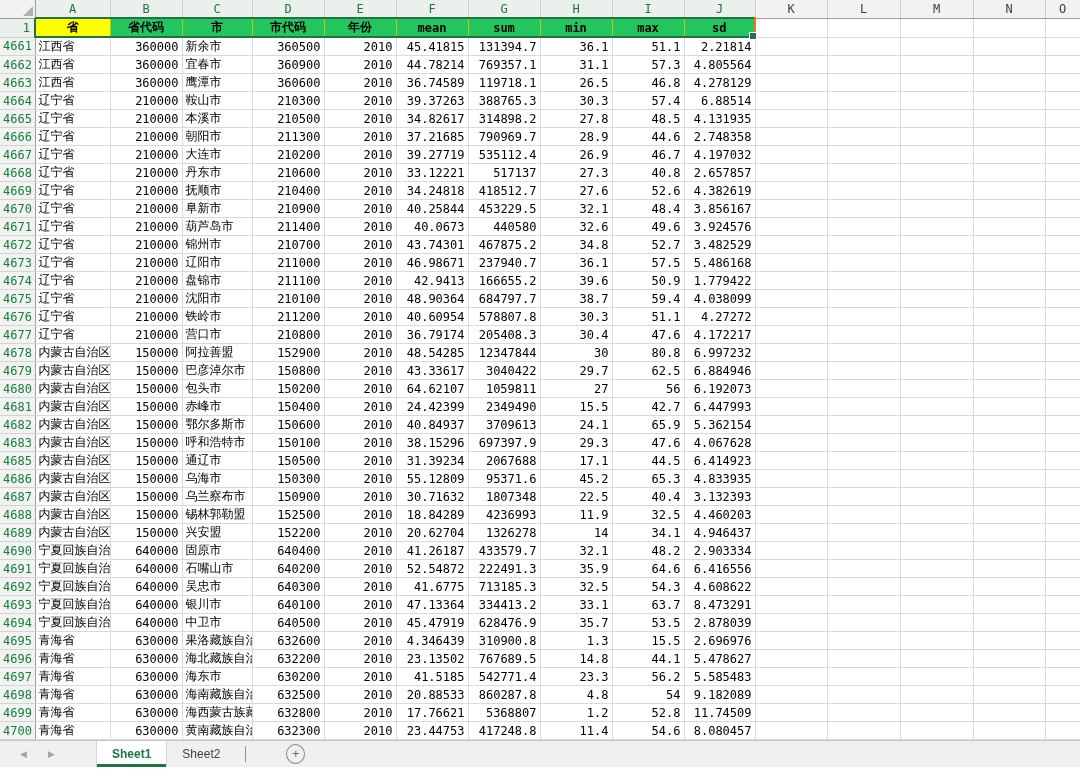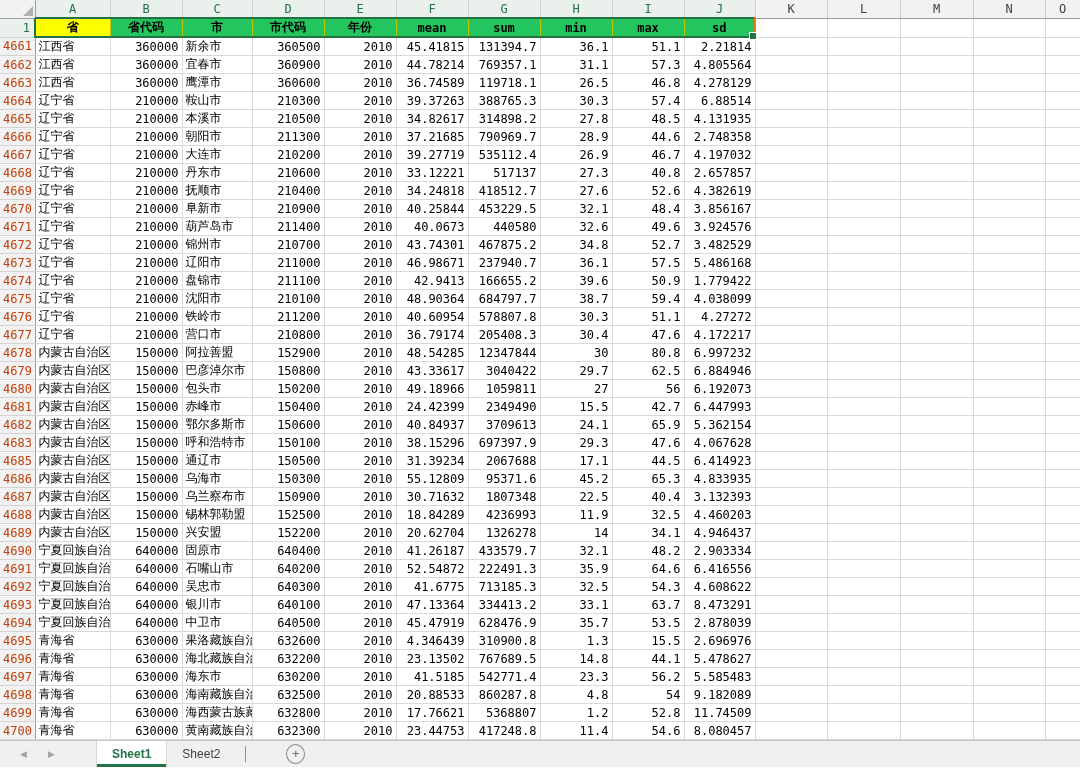--- a/index.html
+++ b/index.html
@@ -14,21 +14,21 @@
   th.colh{background:#F2F2F2;border-right:1px solid #CFCFCF;border-bottom:1px solid #9E9E9E;
           color:#3f3f3f;text-align:center;font-size:12px;}
   th.colh.sel{color:#217346;background:#EAF0EB;}
   th.corner{background:#F2F2F2;border-right:1px solid #9E9E9E;border-bottom:1px solid #9E9E9E;
             position:relative;}
   th.corner::after{content:'';position:absolute;right:2px;bottom:2px;
             border-style:solid;border-width:0 0 10px 10px;
             border-color:transparent transparent #B2B2B2 transparent;}
   
   td.gut{background:#F2F2F2;border-right:1px solid #9E9E9E;border-bottom:1px solid #D4D4D4;
-         text-align:right;padding-right:4px;color:#c2410c;}
+         text-align:right;padding-right:4px;color:#15803d;}
   td.gut.gsel{color:#217346;background:#EAF0EB;}
   
   td.txt,td.num,td.blank{border-right:1px solid #D9D9D9;border-bottom:1px solid #D9D9D9;background:#fff;}
   td.txt{text-align:left;}
   td.num{text-align:right;}
   
   tr.row1 td.hd{background:#22c55e;font-weight:bold;text-align:center;color:#000;
      border-top:2px solid #217346;border-bottom:2px solid #217346;border-right:1px solid #C4C400;}
   tr.row1 td.hd.first{background:#FFFF00;border-left:2px solid #217346;}
   tr.row1 td.hd.last{border-right:2px solid #f97316;position:relative;overflow:visible;}
@@ -452,21 +452,21 @@
     <td class="blank"></td>
     <td class="blank"></td>
   </tr>
         <tr>
     <td class="gut">4680</td>
     <td class="txt">内蒙古自治区</td>
     <td class="num">150000</td>
     <td class="txt">包头市</td>
     <td class="num">150200</td>
     <td class="num">2010</td>
-    <td class="num">49.18966</td>
+    <td class="num">64.62107</td>
     <td class="num">1059811</td>
     <td class="num">27</td>
     <td class="num">56</td>
     <td class="num">6.192073</td>
     <td class="blank"></td>
     <td class="blank"></td>
     <td class="blank"></td>
     <td class="blank"></td>
     <td class="blank"></td>
   </tr>

